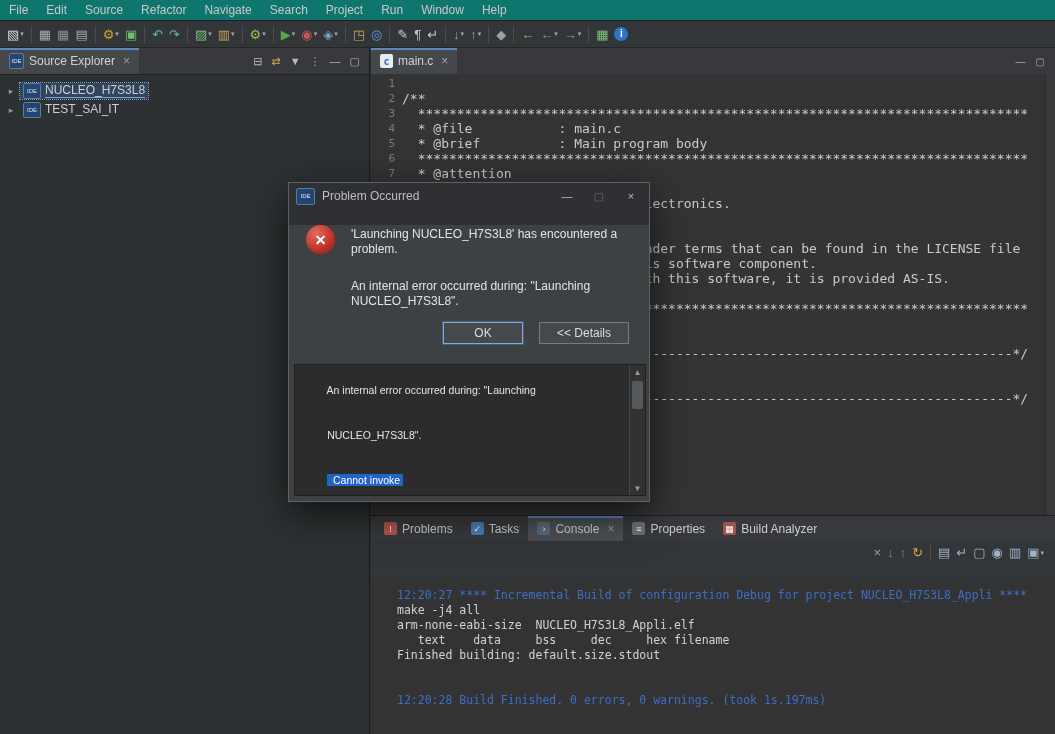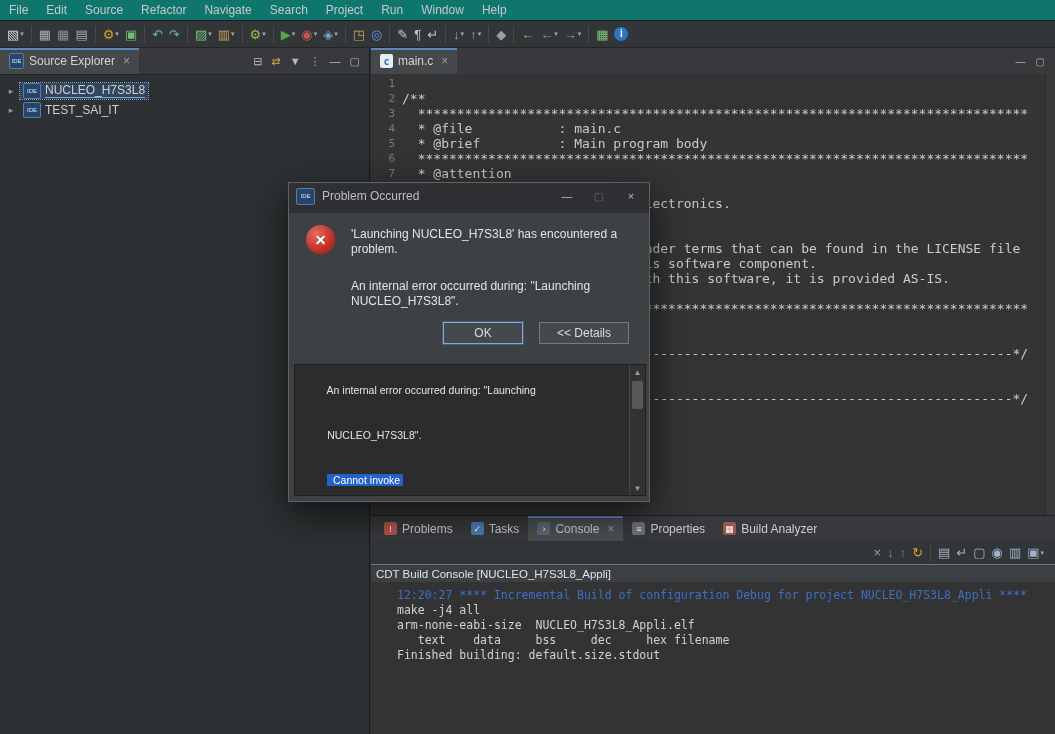--- a/index.html
+++ b/index.html
@@ -34,21 +34,21 @@
   .tab.active{background:#45484b;box-shadow:inset 0 2px 0 #5c87b8;}
   .tab-close{color:#9f9f9f;font-size:12px;margin-left:3px;}
   .hdr-icons{margin-left:auto;display:flex;align-items:center;gap:9px;padding-right:9px;}
   .hicon{font-size:11px;cursor:default;}
 
   .tree{padding-top:6px;font-size:12px;color:#cfcfcf;}
   .titem{display:flex;align-items:center;height:19px;padding-left:6px;gap:4px;cursor:default;}
   .chev{color:#9a9a9a;font-size:9px;width:10px;text-align:center;}
   .pricon{width:16px;height:14px;background:#24456e;border:1px solid #5b7ca3;border-radius:2px;
           color:#d6e6f5;font-size:6px;display:flex;align-items:center;justify-content:center;flex:none;}
-  .tsel{display:flex;align-items:center;gap:4px;padding:0 3px;}
+  .tsel{display:flex;align-items:flex-start;gap:4px;padding:0 3px;}
   .titem.selected .tsel{background:#31465e;outline:1px dotted #7fa3c7;}
   .titem.selected .tlabel{border-bottom:1px solid #79a8d8;}
 
   
   .right{position:absolute;left:371px;top:48px;right:0;bottom:0;}
   .editor-tabs{height:26px;background:#37393c;border-bottom:1px solid #232323;
                display:flex;align-items:center;}
   .file-icon{width:13px;height:14px;background:#e8ecef;border-radius:2px;color:#2f6fbd;
              font-size:10px;font-weight:bold;display:flex;align-items:center;justify-content:center;
              font-family:"DejaVu Sans Mono",monospace;}
@@ -75,21 +75,21 @@
           color:#e3e3e3;display:flex;align-items:center;padding-left:5px;}
   .console{position:absolute;left:0;right:0;top:66px;bottom:0;background:#333333;
            font-family:"DejaVu Sans Mono",monospace;font-size:11.5px;padding:6px 0 0 6px;overflow:hidden;}
   .cline{height:15px;line-height:15px;white-space:pre;margin-left:20px;}
   .cline.info{color:#3c6fc8;}
   .cline.out{color:#d2d2d2;}
 
   
   .dialog{position:absolute;left:288px;top:182px;width:362px;height:320px;background:#3e4144;
           border:1px solid #5f6265;box-shadow:0 12px 36px rgba(0,0,0,.66);z-index:50;box-sizing:border-box;}
-  .dtitle{height:26px;background:#2e3033;display:flex;align-items:center;padding:0 2px 4px 7px;gap:7px;}
+  .dtitle{height:26px;background:#2e3033;display:flex;align-items:center;padding:0 2px 16px 7px;gap:7px;}
   .dapp-icon{width:17px;height:15px;background:#24456e;border:1px solid #5b7ca3;border-radius:2px;
              color:#d6e6f5;font-size:6px;display:flex;align-items:center;justify-content:center;flex:none;}
   .dtitle-text{font-size:12px;color:#bdbdbd;flex:1;}
   .dwbtn{width:32px;height:26px;display:flex;align-items:center;justify-content:center;
          color:#bdbdbd;font-size:11px;cursor:default;}
   .dwbtn.dim{color:#6e6e6e;}
   .derr-icon{position:absolute;left:17px;top:42px;width:29px;height:29px;border-radius:50%;
              background:radial-gradient(circle at 35% 30%, #e46a5f, #b5271d 72%);
              display:flex;align-items:center;justify-content:center;color:#fff;
              font-weight:bold;font-size:14px;}
@@ -550,38 +550,38 @@
             <span class="glyph" style="color: rgb(159, 179, 200);">▥</span>
 
           </span>
 
           <span class="ticon">
             <span class="glyph" style="color: rgb(159, 179, 200);">▣</span>
             <span class="tcaret">▾</span>
           </span>
 
         </div>
-      <div class="ctitle">CDT Build Console [NUCLEO_H7S3L8_Appli]</div>
       <div class="console">
 
           <div class="cline info">12:20:27 **** Incremental Build of configuration Debug for project NUCLEO_H7S3L8_Appli ****</div>
 
           <div class="cline out">make -j4 all</div>
 
           <div class="cline out">arm-none-eabi-size  NUCLEO_H7S3L8_Appli.elf</div>
 
           <div class="cline out">   text    data     bss     dec     hex filename</div>
 
 
           <div class="cline out">Finished building: default.size.stdout</div>
 
           <div class="cline out"></div>
 
           <div class="cline out"></div>
 
+          <div class="cline info">12:20:28 Build Finished. 0 errors, 0 warnings. (took 1s.197ms)</div>
         </div>
     </div>
   </div>
 
   <div class="dialog">
     <div class="dtitle">
       <span class="dapp-icon">IDE</span>
       <span class="dtitle-text">Problem Occurred</span>
       <span style="display:flex;">
 

